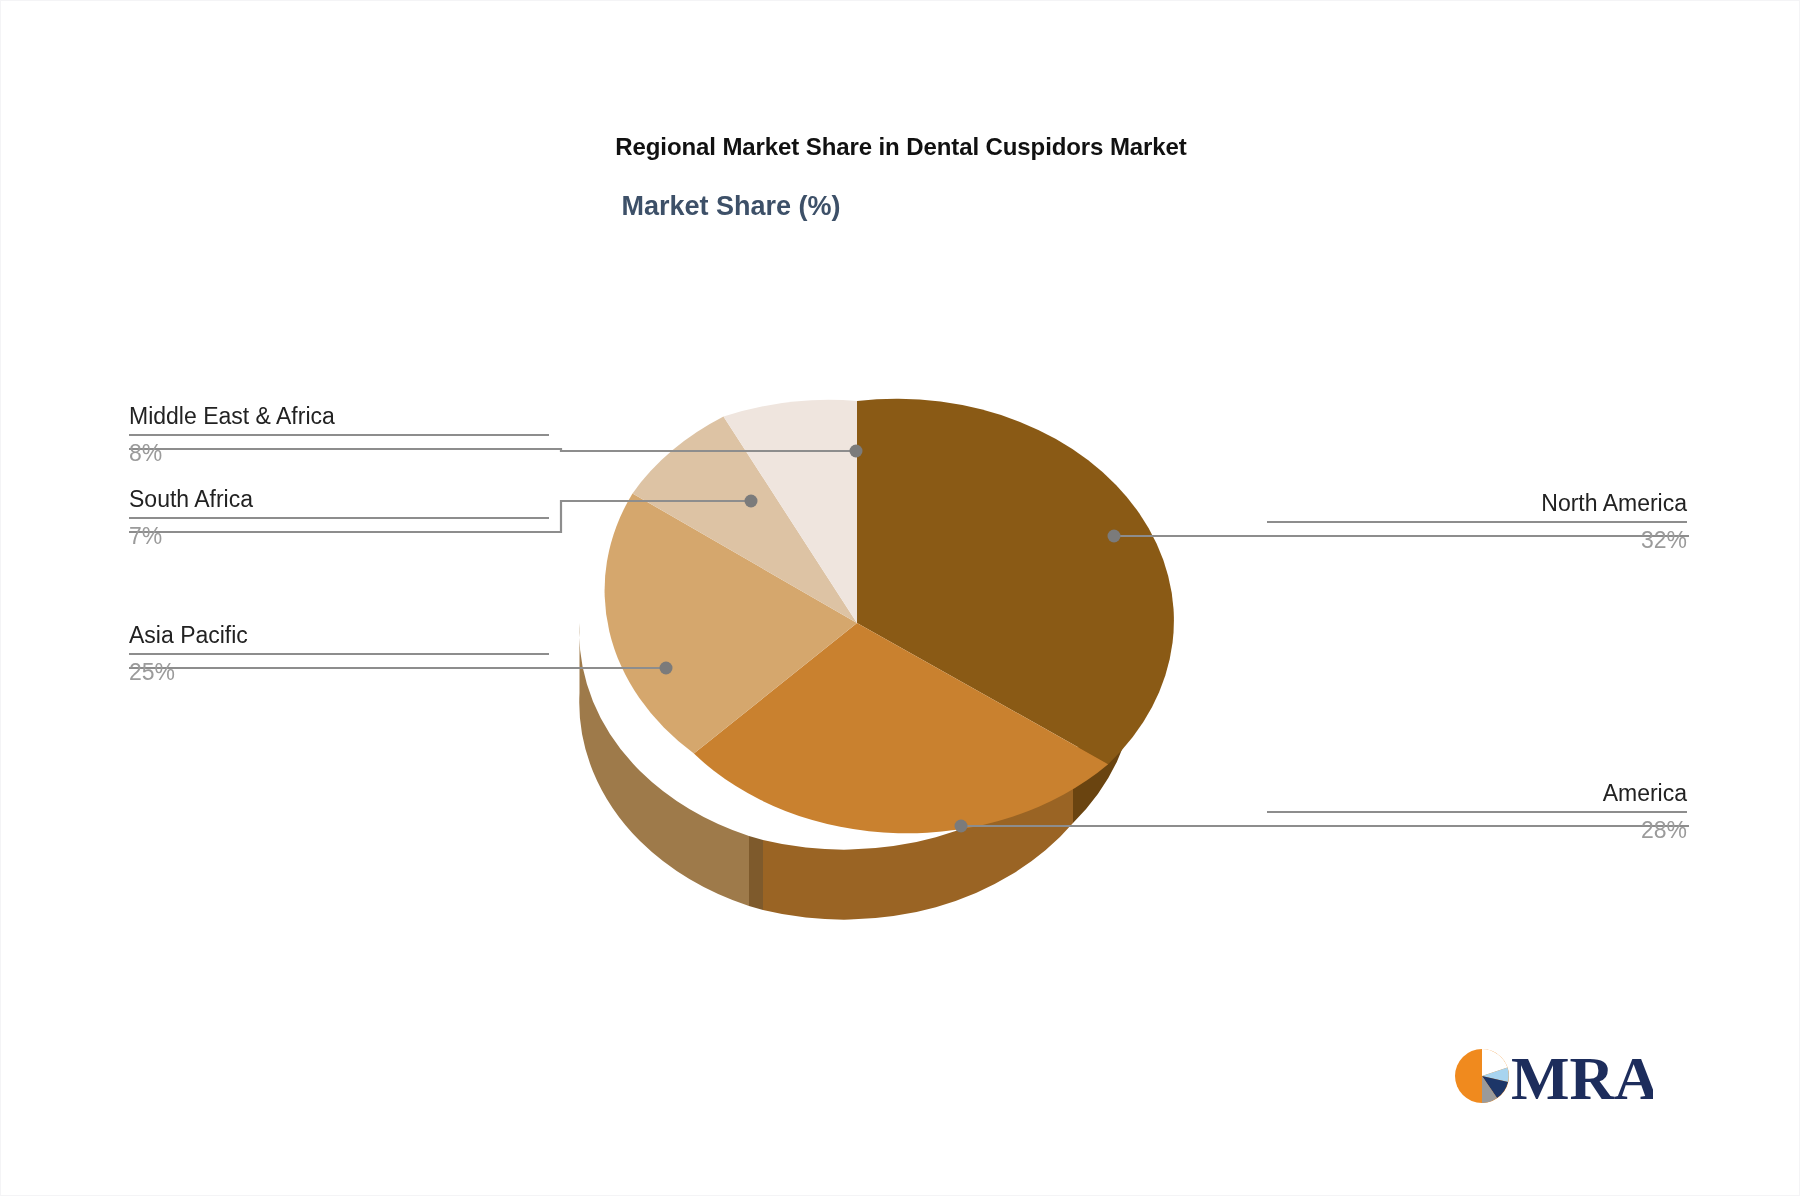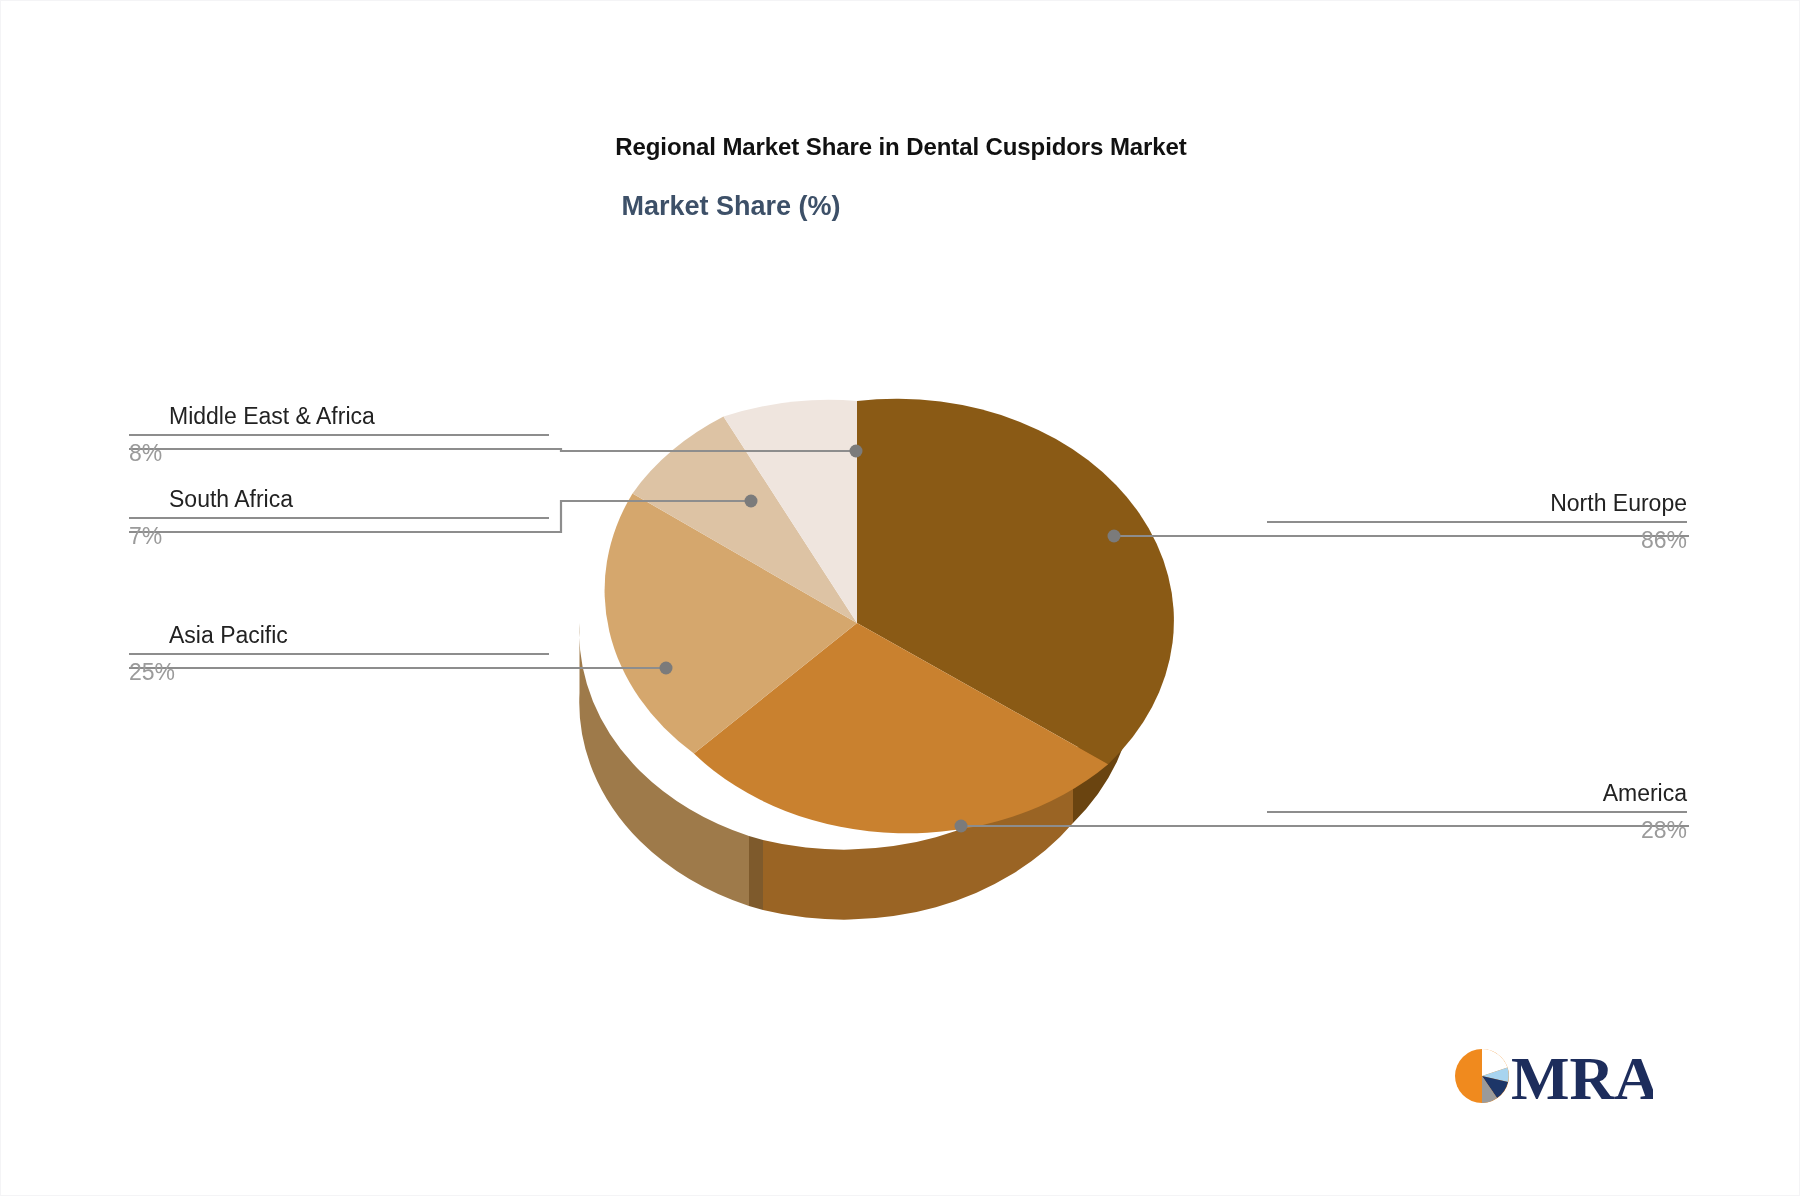--- a/index.html
+++ b/index.html
@@ -46,21 +46,20 @@
   
   .callout {
     position: absolute;
     width: 420px;
   }
   .callout .cname {
     font-size: 23px;
     color: #222222;
     line-height: 30px;
     white-space: nowrap;
-    margin-left: 40px;
   }
   .callout .crule {
     height: 0;
     border-top: 2px solid #8d8d8d;
     margin: 3px 0 2px 0;
   }
   .callout .cval {
     font-size: 23px;
     color: #9b9b9b;
     line-height: 30px;
@@ -165,23 +164,23 @@
     <div class="cval">7%</div>
   </div>
 
   <div class="callout left" style="top:619px">
     <div class="cname">Asia Pacific</div>
     <div class="crule"></div>
     <div class="cval">25%</div>
   </div>
 
   <div class="callout right" style="top:487px">
-    <div class="cname">North Europe</div>
+    <div class="cname">North America</div>
     <div class="crule"></div>
-    <div class="cval">86%</div>
+    <div class="cval">32%</div>
   </div>
 
   <div class="callout right" style="top:777px">
     <div class="cname">America</div>
     <div class="crule"></div>
     <div class="cval">28%</div>
   </div>
 
   <svg id="logo" viewBox="0 0 200 78">
     <g>

